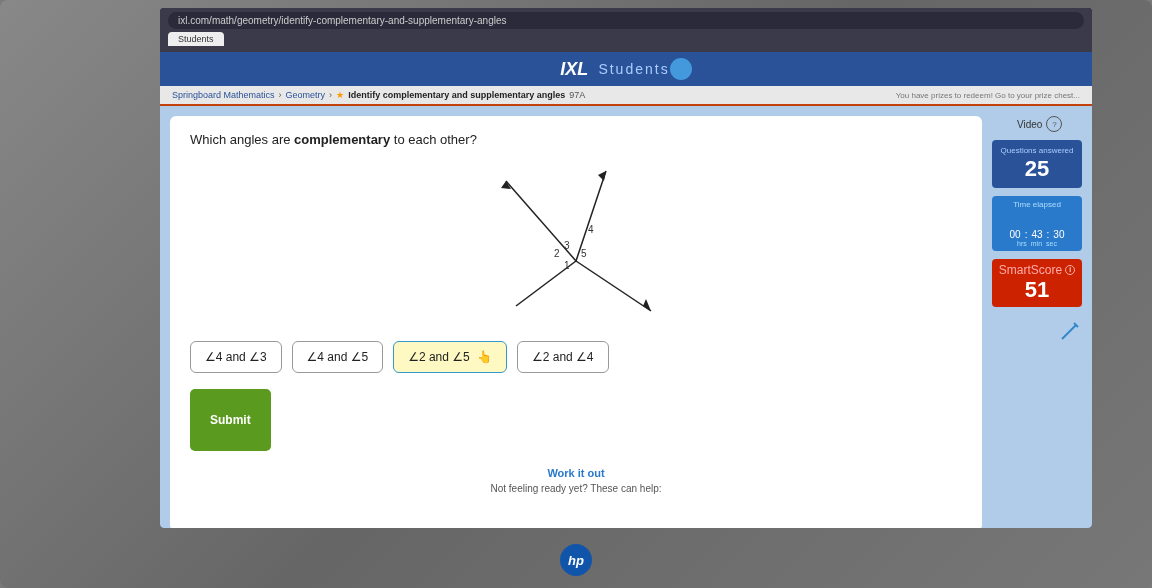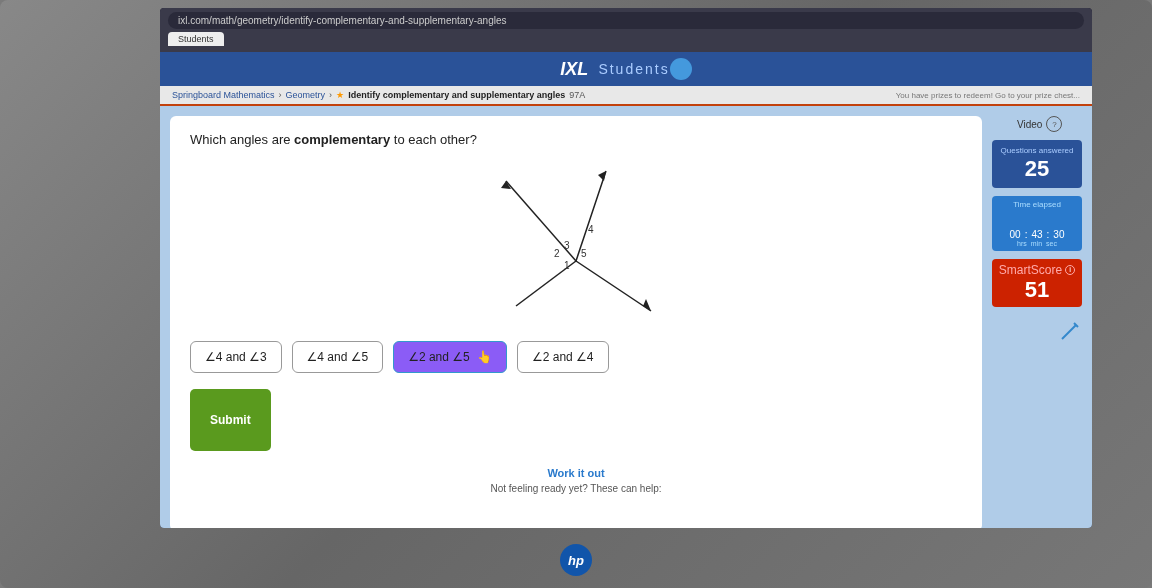--- a/index.html
+++ b/index.html
@@ -179,21 +179,21 @@
       border-radius: 6px;
       padding: 8px 14px;
       font-size: 12px;
       background: white;
       cursor: pointer;
       color: #222;
       transition: background 0.15s;
     }
 
     .choice-btn.selected {
-      background: #8b5cf6;
+      background: #fef9c3;
       border-color: #3399cc;
     }
 
     .submit-btn {
       background: #5a9a1e;
       color: white;
       border: none;
       border-radius: 5px;
       padding: 24px 20px;
       font-size: 12px;

